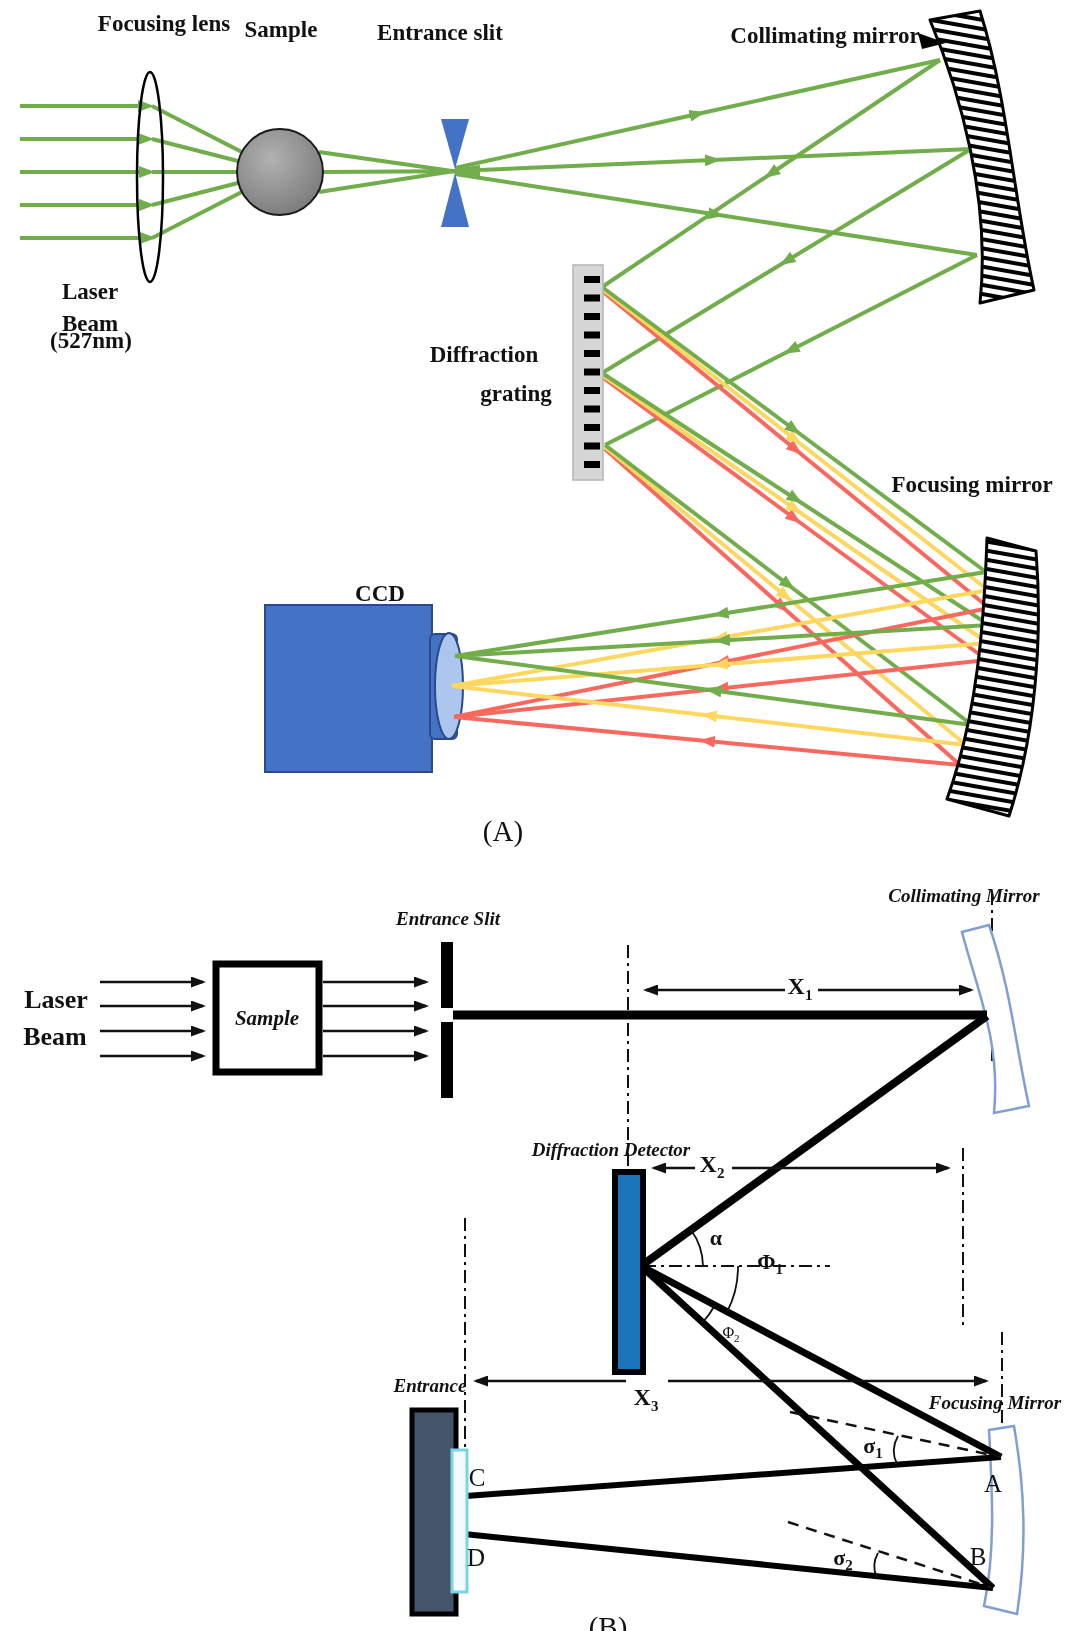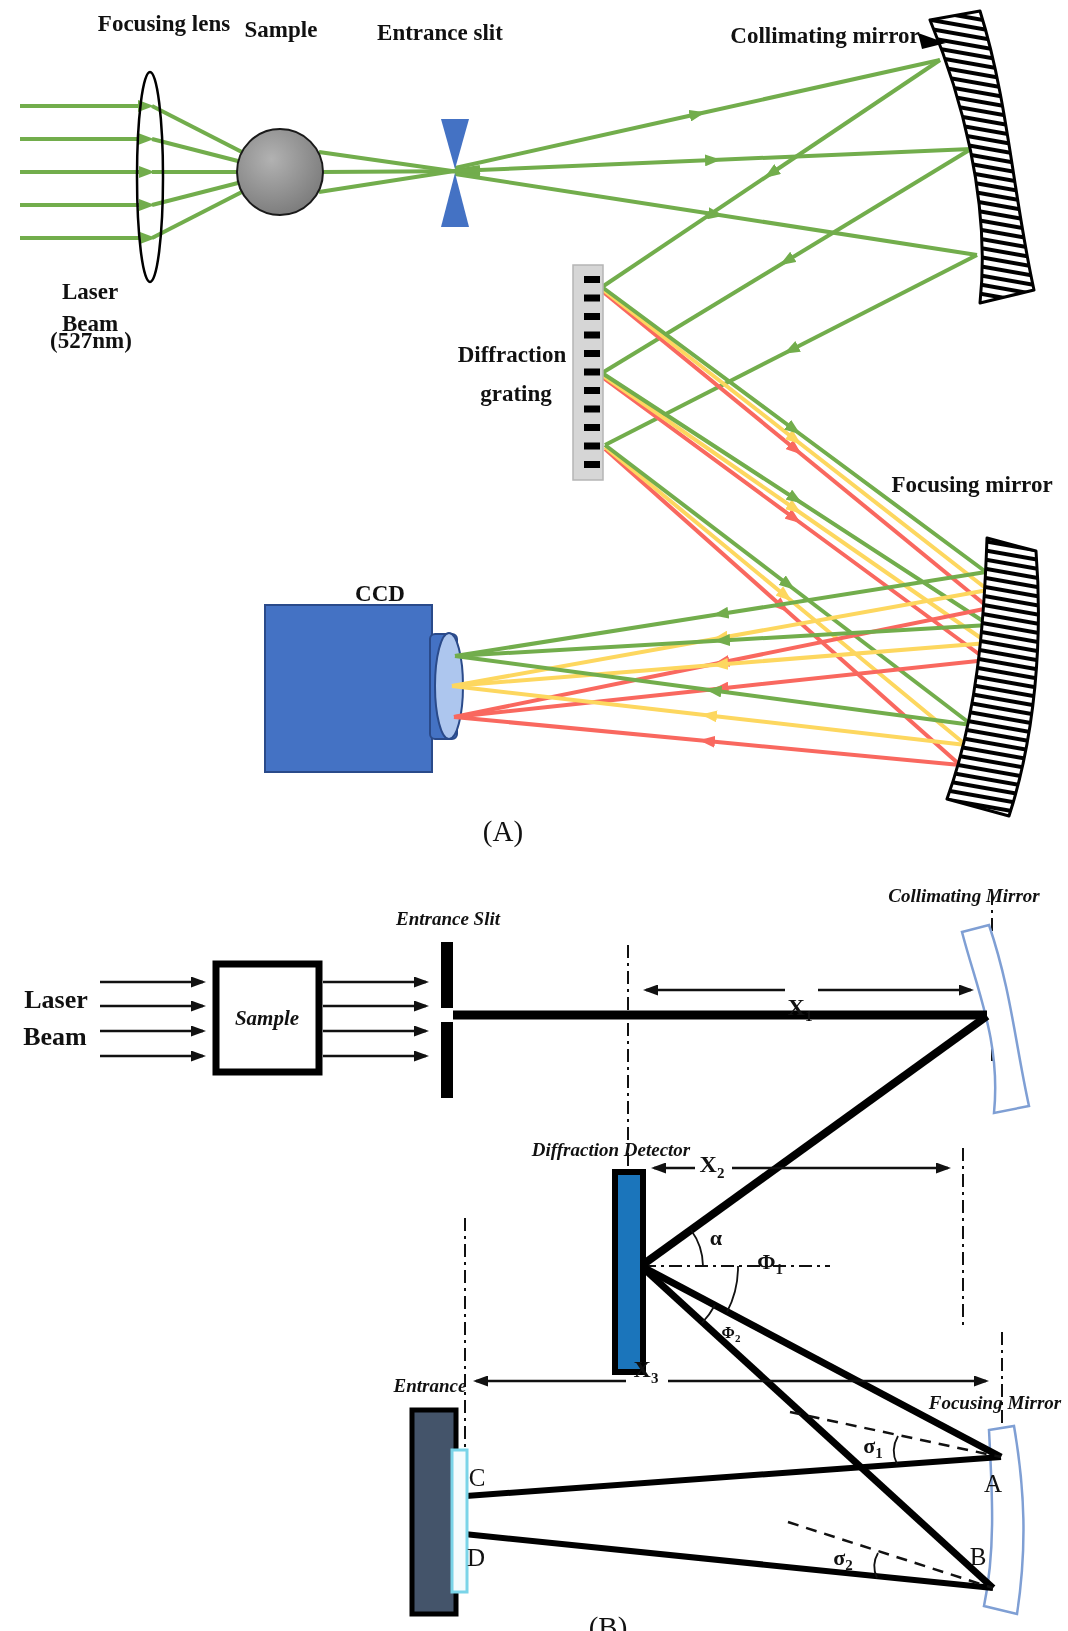--- a/index.html
+++ b/index.html
@@ -5,21 +5,21 @@
   html,body{margin:0;padding:0;background:#fff;}
   #stage{position:relative;width:1068px;height:1631px;background:#fff;overflow:hidden;
          font-family:"Liberation Serif", serif;}
   #stage svg{position:absolute;left:0;top:0;}
   .lbl{position:absolute;transform:translate(-50%,-50%);white-space:nowrap;color:#111;
        line-height:1.05;text-align:center;}
   .ta{font-size:23px;font-weight:bold;}
   .tb{font-size:19px;font-weight:bold;font-style:italic;}
   .tm{font-size:24px;font-weight:bold;}
   .tm sub{font-size:15px;}
-  .tms{font-size:16px;font-weight:bold;}
+  .tms{font-size:16px;font-weight:normal;}
   .tms sub{font-size:11px;}
   .pt{font-size:25px;}
   .cap{font-size:29px;}
 </style>
 </head>
 <body>
 
 <div id="stage">
 <svg width="1068" height="1631" viewBox="0 0 1068 1631">
   <defs>
@@ -213,38 +213,38 @@
   </g>
 </svg>
 
 <div class="lbl ta" style="left:164px;top:24px">Focusing lens</div>
 <div class="lbl ta" style="left:281px;top:30px">Sample</div>
 <div class="lbl ta" style="left:440px;top:33px">Entrance slit</div>
 <div class="lbl ta" style="left:825px;top:36px">Collimating mirror</div>
 <div class="lbl ta" style="left:90px;top:292px">Laser</div>
 <div class="lbl ta" style="left:90px;top:324px">Beam</div>
 <div class="lbl ta" style="left:91px;top:341px">(527nm)</div>
-<div class="lbl ta" style="left:512px;top:355px">Diffraction</div>
+<div class="lbl ta" style="left:484px;top:355px">Diffraction</div>
 <div class="lbl ta" style="left:516px;top:394px">grating</div>
 <div class="lbl ta" style="left:972px;top:485px">Focusing mirror</div>
 <div class="lbl ta" style="left:380px;top:594px">CCD</div>
 <div class="lbl cap" style="left:503px;top:831px">(A)</div>
 
 <div class="lbl tm" style="left:56px;top:1000px;font-size:26px">Laser</div>
 <div class="lbl tm" style="left:55px;top:1037px;font-size:26px">Beam</div>
 <div class="lbl tb" style="left:267px;top:1018px;font-size:21px">Sample</div>
 <div class="lbl tb" style="left:448px;top:919px">Entrance Slit</div>
 <div class="lbl tb" style="left:964px;top:896px">Collimating Mirror</div>
 <div class="lbl tb" style="left:611px;top:1150px">Diffraction Detector</div>
 <div class="lbl tb" style="left:430px;top:1386px">Entrance</div>
 <div class="lbl tb" style="left:995px;top:1403px">Focusing Mirror</div>
 
-<div class="lbl tm" style="left:800px;top:1010px"><span>X</span><sub>1</sub></div>
+<div class="lbl tm" style="left:800px;top:989px"><span>X</span><sub>1</sub></div>
 <div class="lbl tm" style="left:712px;top:1167px"><span>X</span><sub>2</sub></div>
-<div class="lbl tm" style="left:646px;top:1372px"><span>X</span><sub>3</sub></div>
+<div class="lbl tm" style="left:646px;top:1400px"><span>X</span><sub>3</sub></div>
 <div class="lbl tm" style="left:716px;top:1240px;font-size:22px"><span>α</span><sub></sub></div>
 <div class="lbl tm" style="left:770px;top:1264px;font-size:22px"><span>Φ</span><sub>1</sub></div>
 <div class="lbl tms" style="left:731px;top:1335px"><span>Φ</span><sub>2</sub></div>
 <div class="lbl tm" style="left:873px;top:1448px;font-size:22px"><span>σ</span><sub>1</sub></div>
 <div class="lbl tm" style="left:843px;top:1560px;font-size:22px"><span>σ</span><sub>2</sub></div>
 
 <div class="lbl pt" style="left:993px;top:1484px">A</div>
 <div class="lbl pt" style="left:978px;top:1557px">B</div>
 <div class="lbl pt" style="left:477px;top:1478px">C</div>
 <div class="lbl pt" style="left:476px;top:1558px">D</div>

